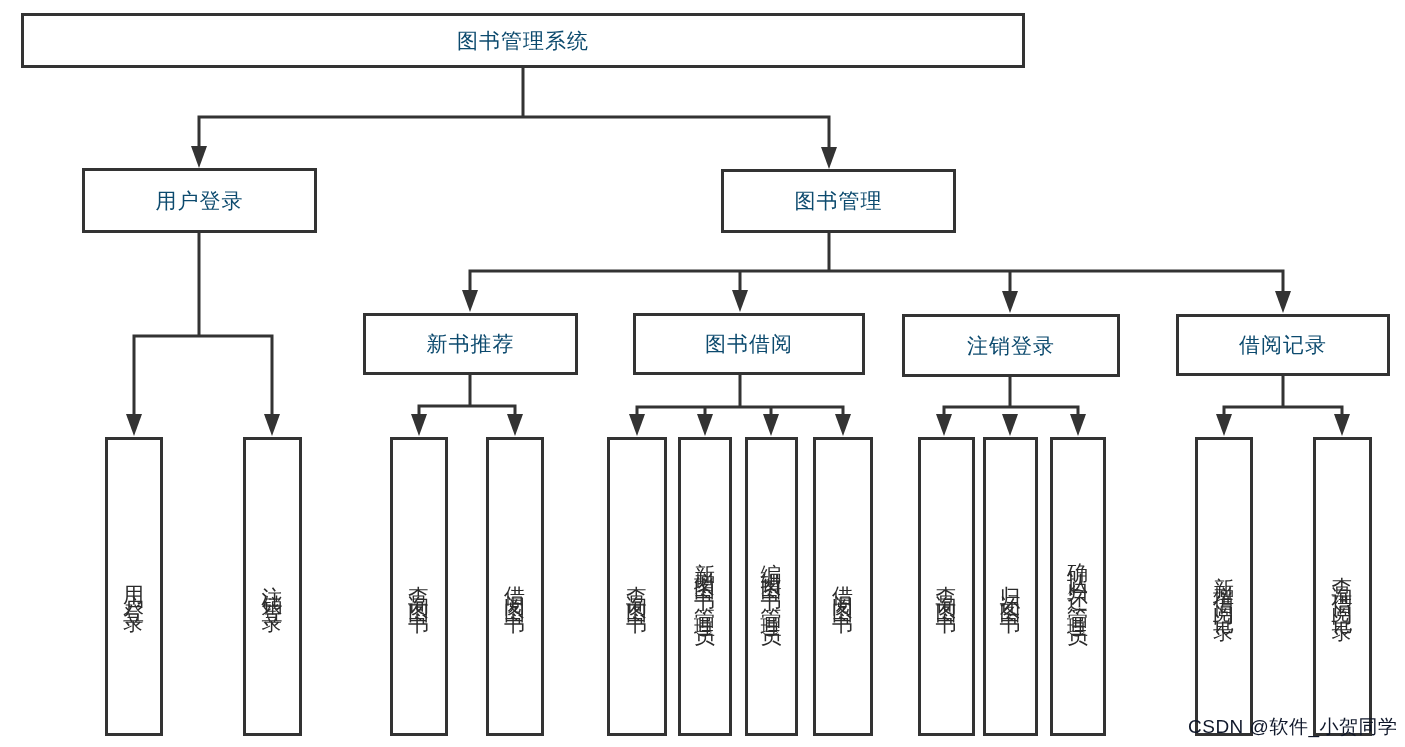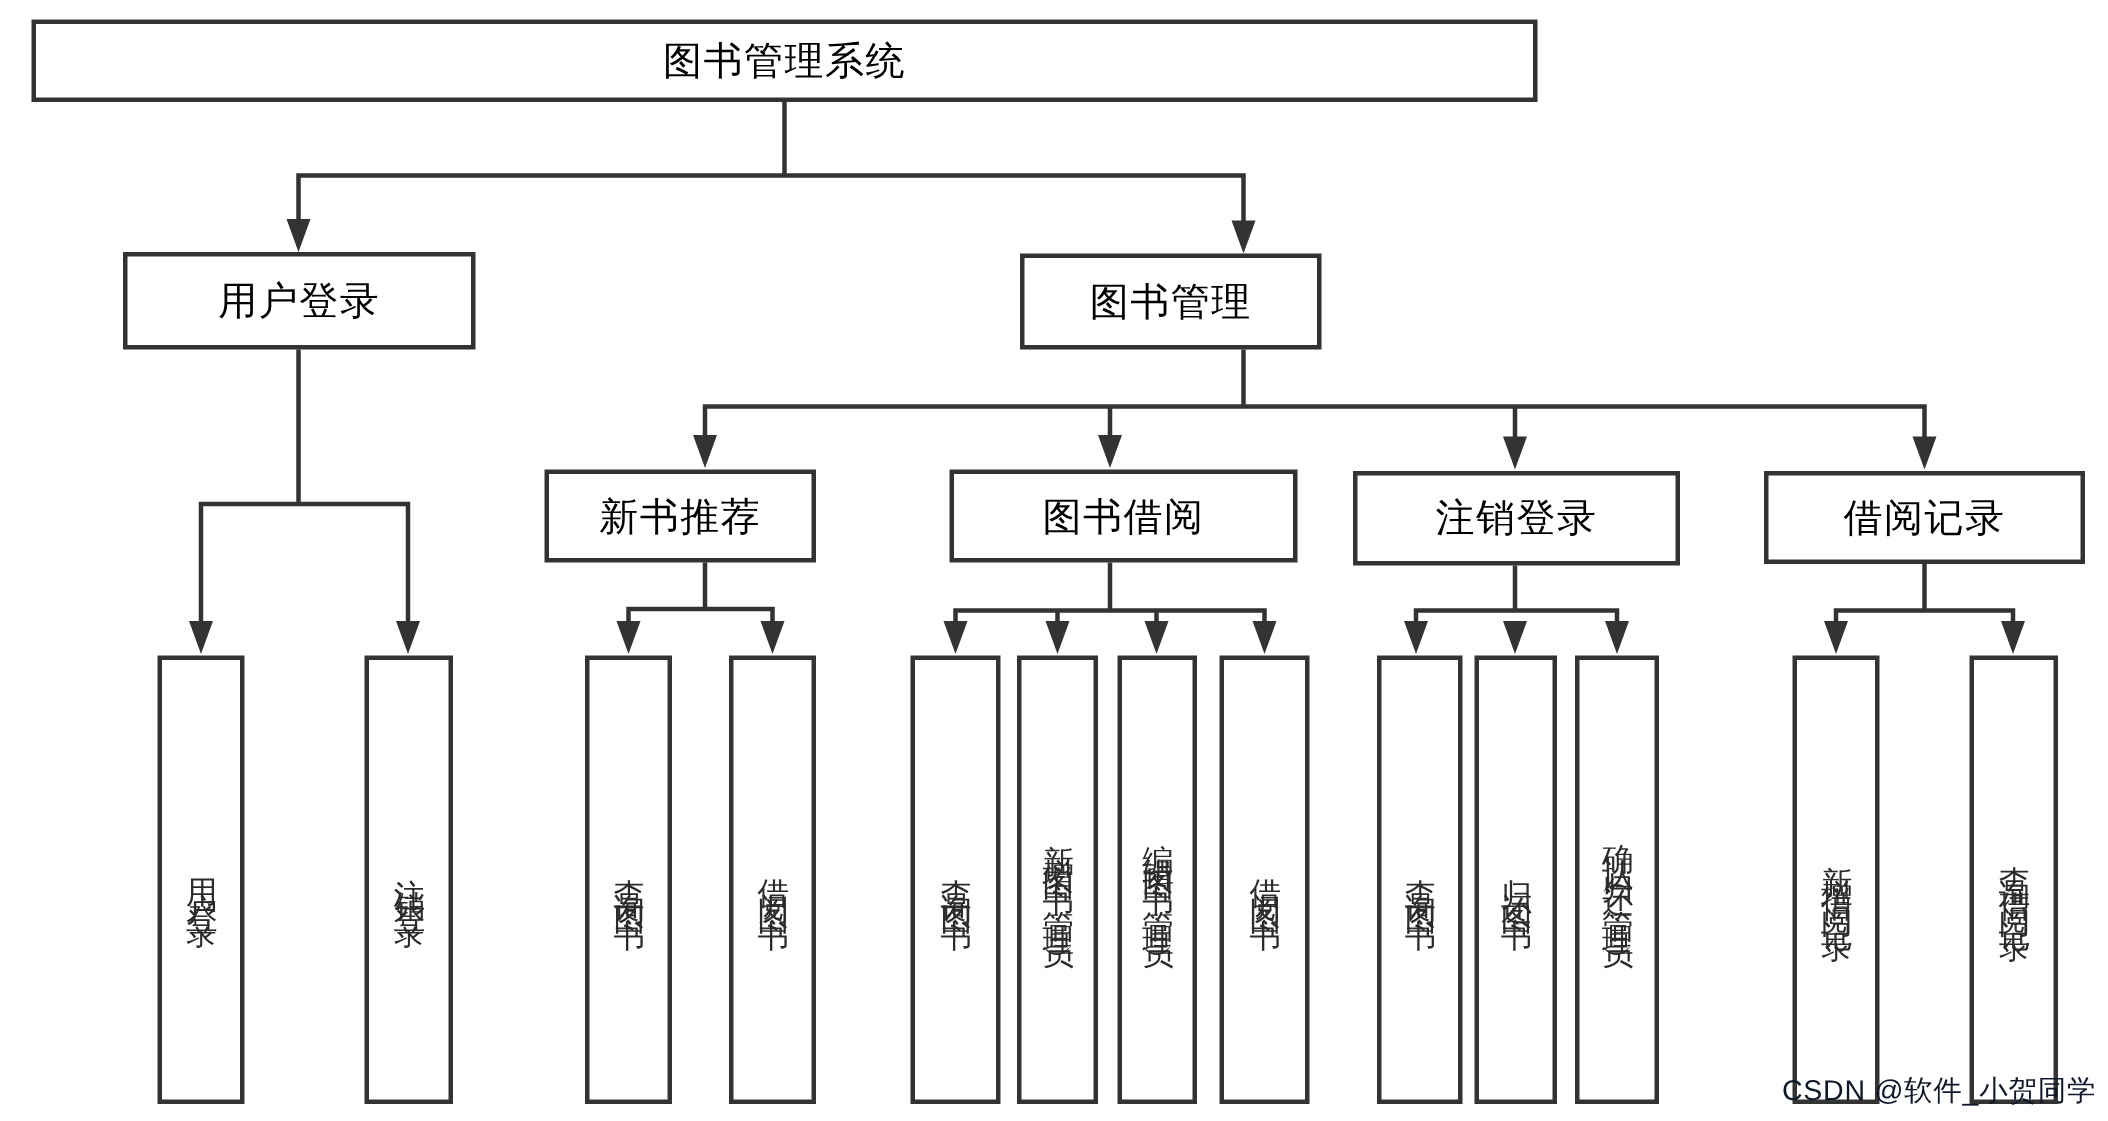--- a/index.html
+++ b/index.html
@@ -21,23 +21,23 @@
     position: absolute;
     box-sizing: border-box;
     border: 3px solid #333333;
     background: #ffffff;
     display: flex;
     align-items: center;
     justify-content: center;
     z-index: 2;
   }
   .hbox span {
-    font-size: 26px;
+    font-size: 21px;
     letter-spacing: 1px;
-    color: #000000;
+    color: #0c4a6e;
     white-space: nowrap;
   }
   .vbox {
     position: absolute;
     top: 437px;
     height: 299px;
     box-sizing: border-box;
     border: 3px solid #333333;
     background: #ffffff;
     display: flex;
@@ -102,25 +102,25 @@
     </g>
   </svg>
 
   <div class="hbox" style="left:21px; top:13px; width:1004px; height:55px;">
     <span>图书管理系统</span>
   </div>
 
   <div class="hbox" style="left:82px; top:168px; width:235px; height:65px;">
     <span>用户登录</span>
   </div>
-  <div class="hbox" style="left:680px; top:169px; width:201px; height:64px;">
+  <div class="hbox" style="left:721px; top:169px; width:235px; height:64px;">
     <span>图书管理</span>
   </div>
 
-  <div class="hbox" style="left:363px; top:313px; width:181px; height:62px;">
+  <div class="hbox" style="left:363px; top:313px; width:215px; height:62px;">
     <span>新书推荐</span>
   </div>
   <div class="hbox" style="left:633px; top:313px; width:232px; height:62px;">
     <span>图书借阅</span>
   </div>
   <div class="hbox" style="left:902px; top:314px; width:218px; height:63px;">
     <span>注销登录</span>
   </div>
   <div class="hbox" style="left:1176px; top:314px; width:214px; height:62px;">
     <span>借阅记录</span>

